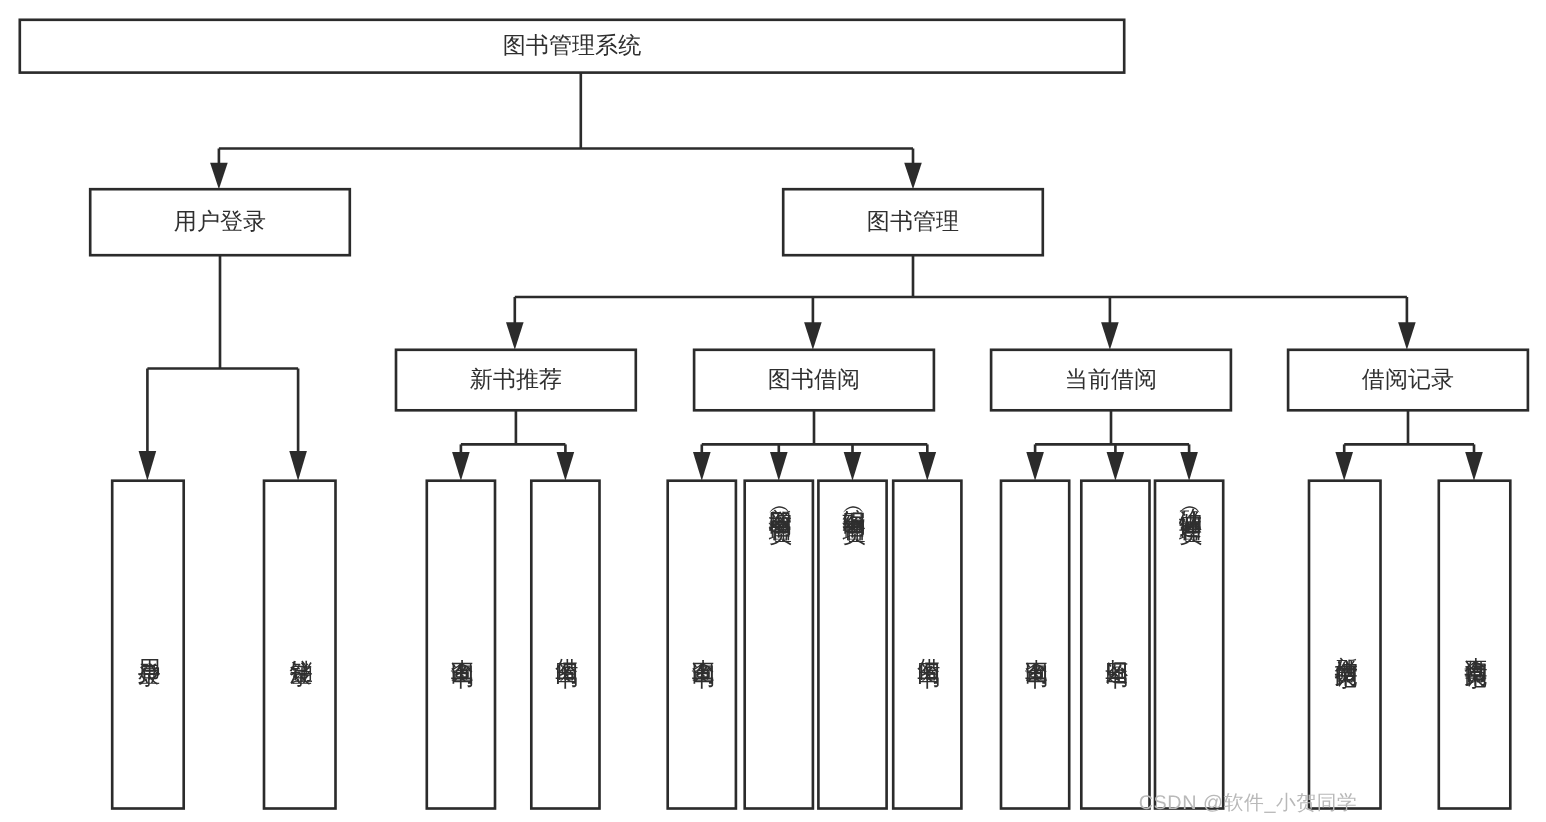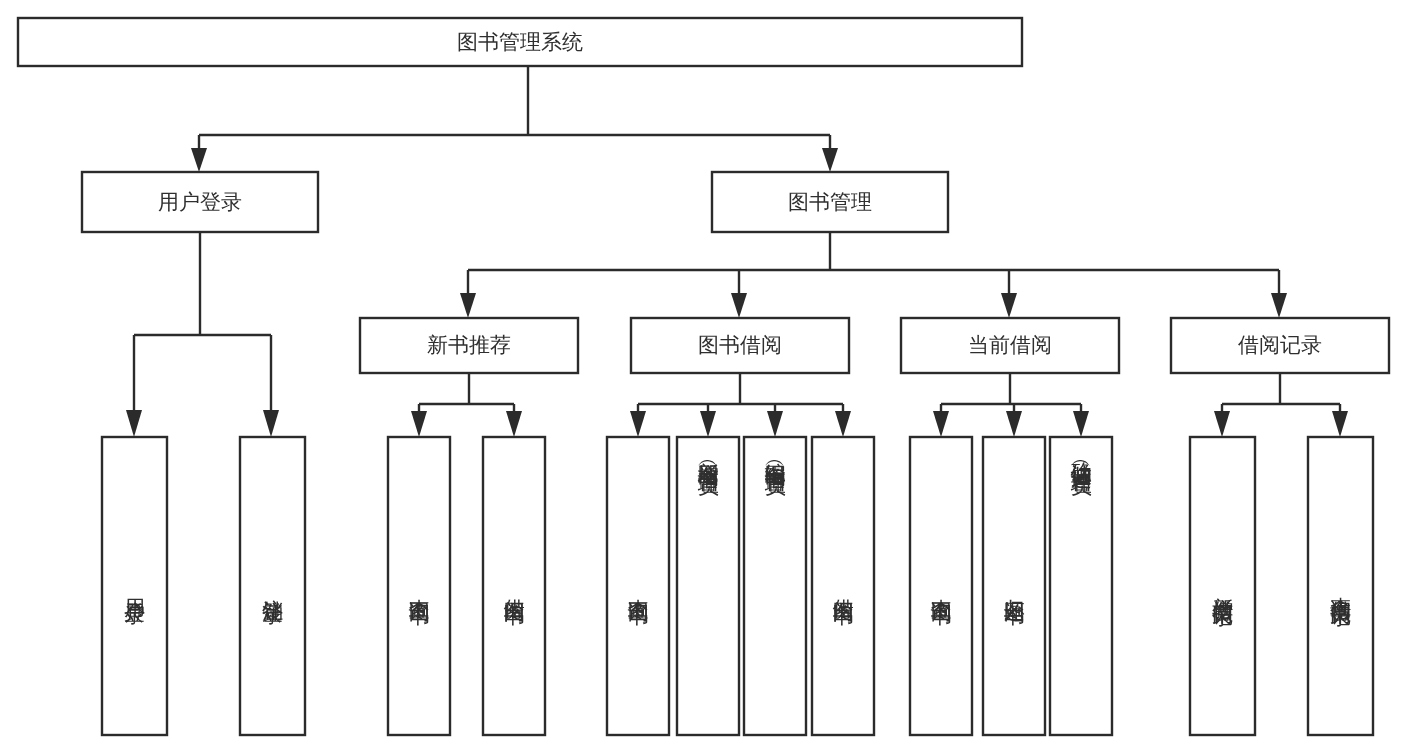--- a/index.html
+++ b/index.html
@@ -218,14 +218,15 @@
     <span class="leaf-label" style="margin-top:8px;">确认归还（管理员）</span>
   </div>
 
   <div class="leaf-label-wrap" style="left:1190px; top:437px; width:65px; height:298px;">
     <span class="leaf-label">新增借阅记录</span>
   </div>
   <div class="leaf-label-wrap" style="left:1308px; top:437px; width:65px; height:298px;">
     <span class="leaf-label">查询借阅记录</span>
   </div>
 
+  <div class="watermark">CSDN @软件_小贺同学</div>
 
 </div>
 
 </body></html>

